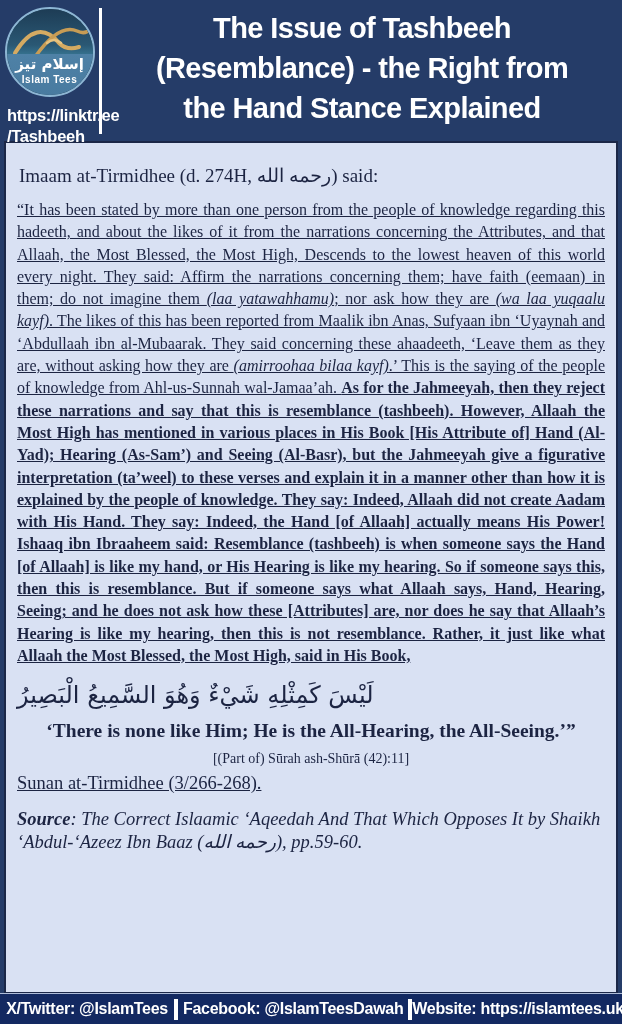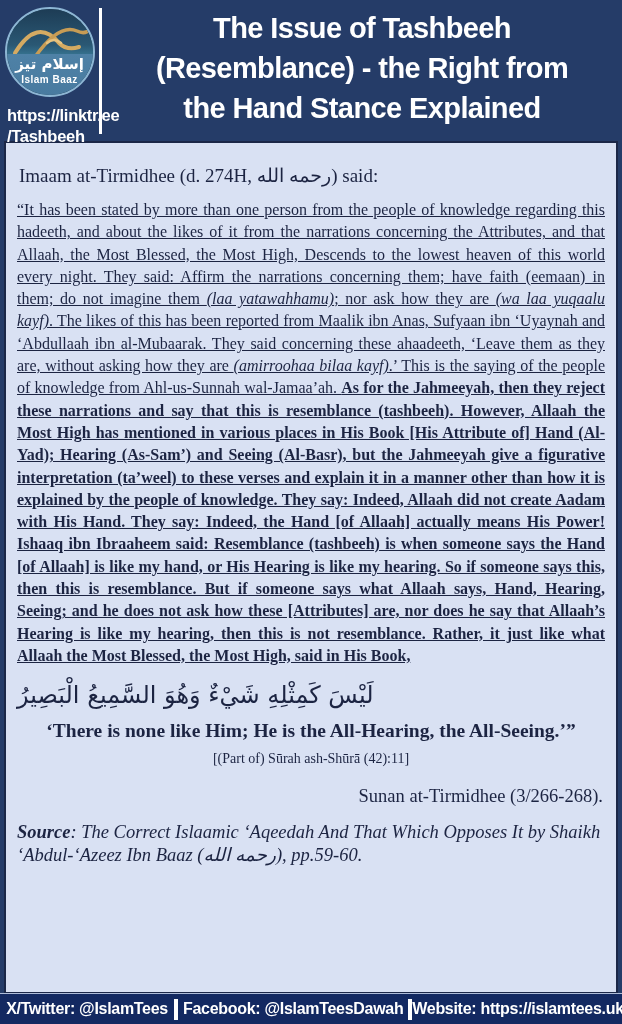--- a/index.html
+++ b/index.html
@@ -133,25 +133,25 @@
     line-height: 25px;
     margin-top: 4px;
   }
   .ref {
     text-align: center;
     font-size: 14px;
     line-height: 24px;
     margin-top: 4px;
   }
   .sunan {
-    text-align: right;
+    text-align: left;
     font-size: 18.5px;
     line-height: 24px;
-    margin-top: 13px;
     padding-right: 2px;
+    text-decoration: underline;
   }
   .source {
     font-style: italic;
     font-size: 18.5px;
     line-height: 23px;
     margin-top: 13px;
   }
   .source .lbl { font-weight: bold; }
 
   
@@ -190,21 +190,21 @@
       <div class="logo">
         <div class="logo-sky">
           <svg width="90" height="48" viewBox="0 0 90 48">
             <path d="M8 40 Q30 4 52 30 Q60 38 72 34" stroke="#d4aa62" stroke-width="4" fill="none" stroke-linecap="round"></path>
             <path d="M28 44 Q52 10 70 18 Q78 22 84 16" stroke="#c79c55" stroke-width="3.5" fill="none" stroke-linecap="round"></path>
             <path d="M40 30 Q47 24 54 30" stroke="#e6c27e" stroke-width="2.5" fill="none" stroke-linecap="round"></path>
           </svg>
         </div>
         <div class="logo-sea">
           <div class="logo-arabic">إسلام تيز</div>
-          <div class="logo-latin">Islam Baaz</div>
+          <div class="logo-latin">Islam Tees</div>
         </div>
       </div>
       <div class="linktr">
         <div>https://linktr.ee</div>
         <div>/Tashbeeh</div>
       </div>
     </div>
     <div class="header-divider"></div>
     <div class="title-col">
       <div>The Issue of Tashbeeh</div>

